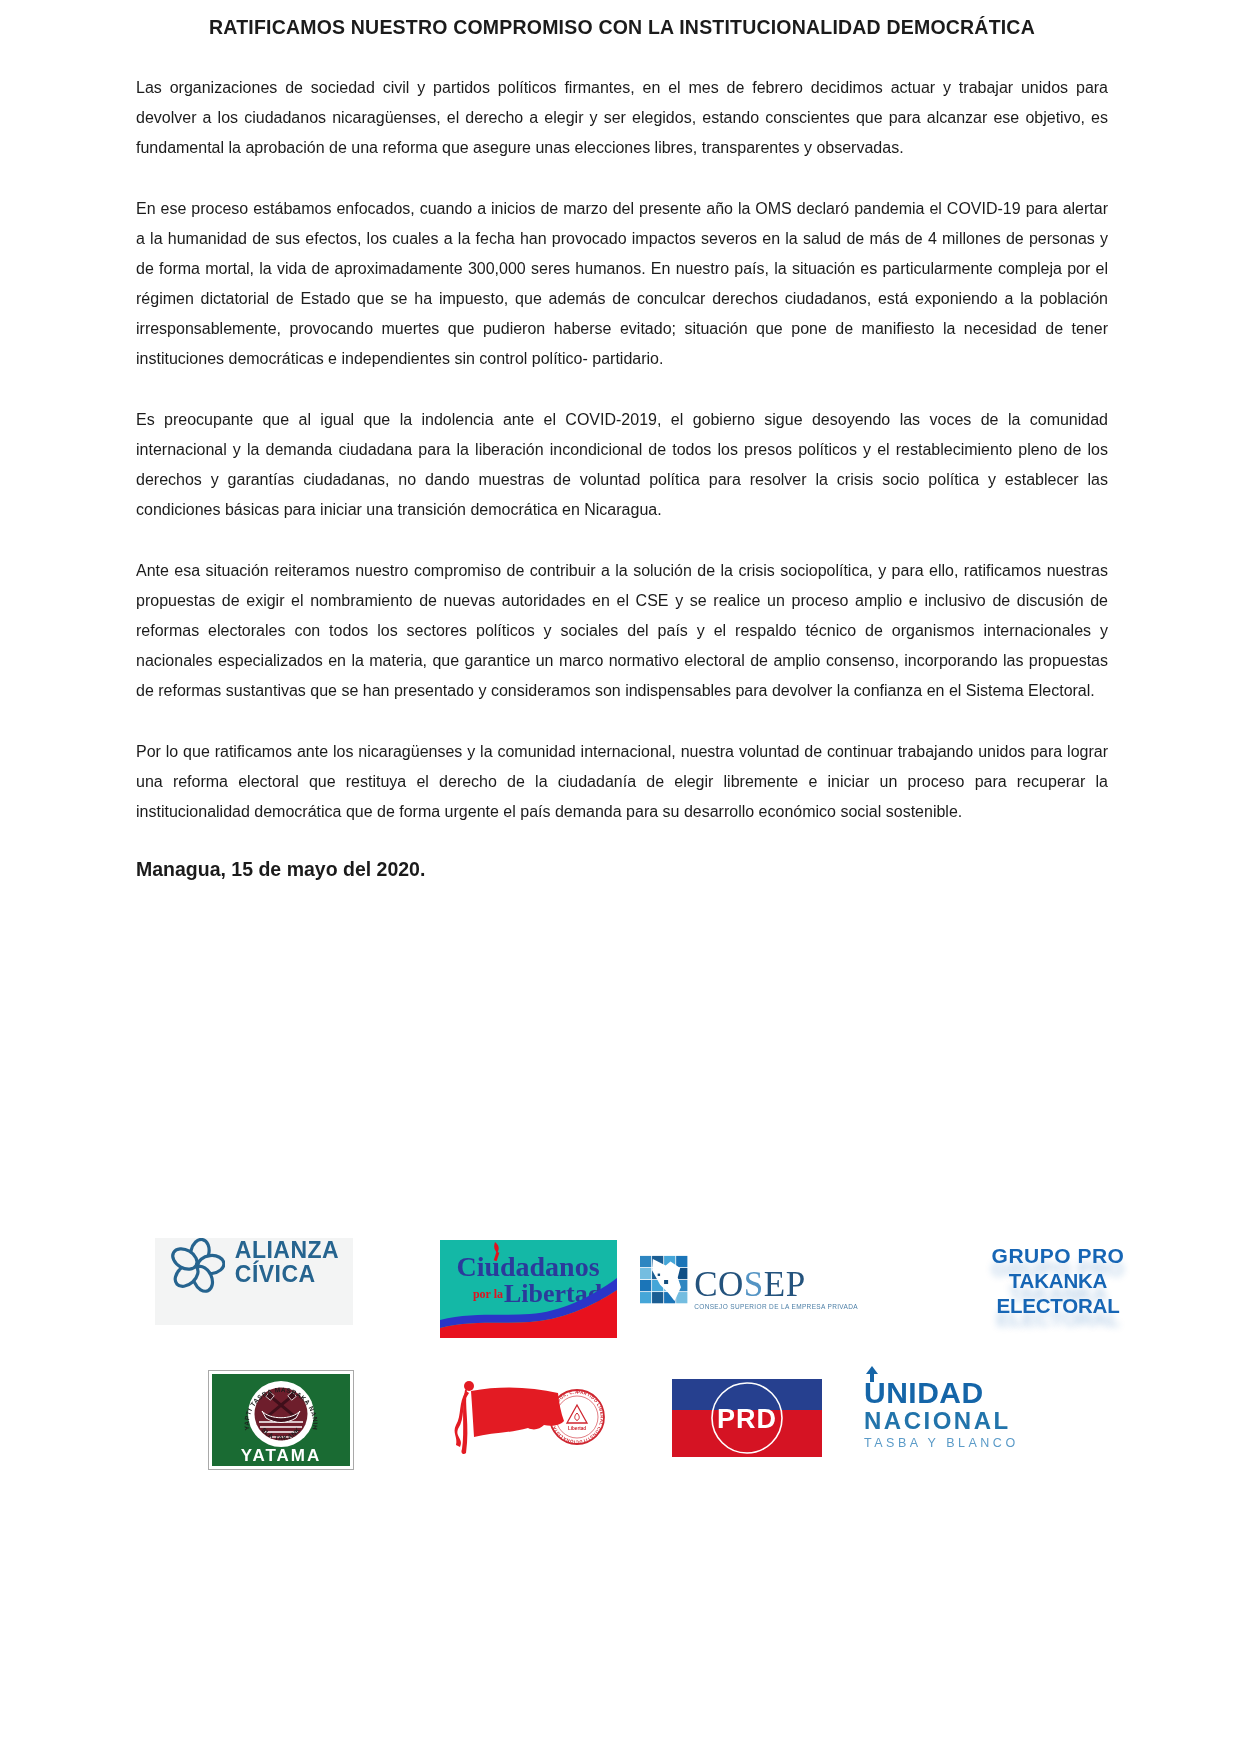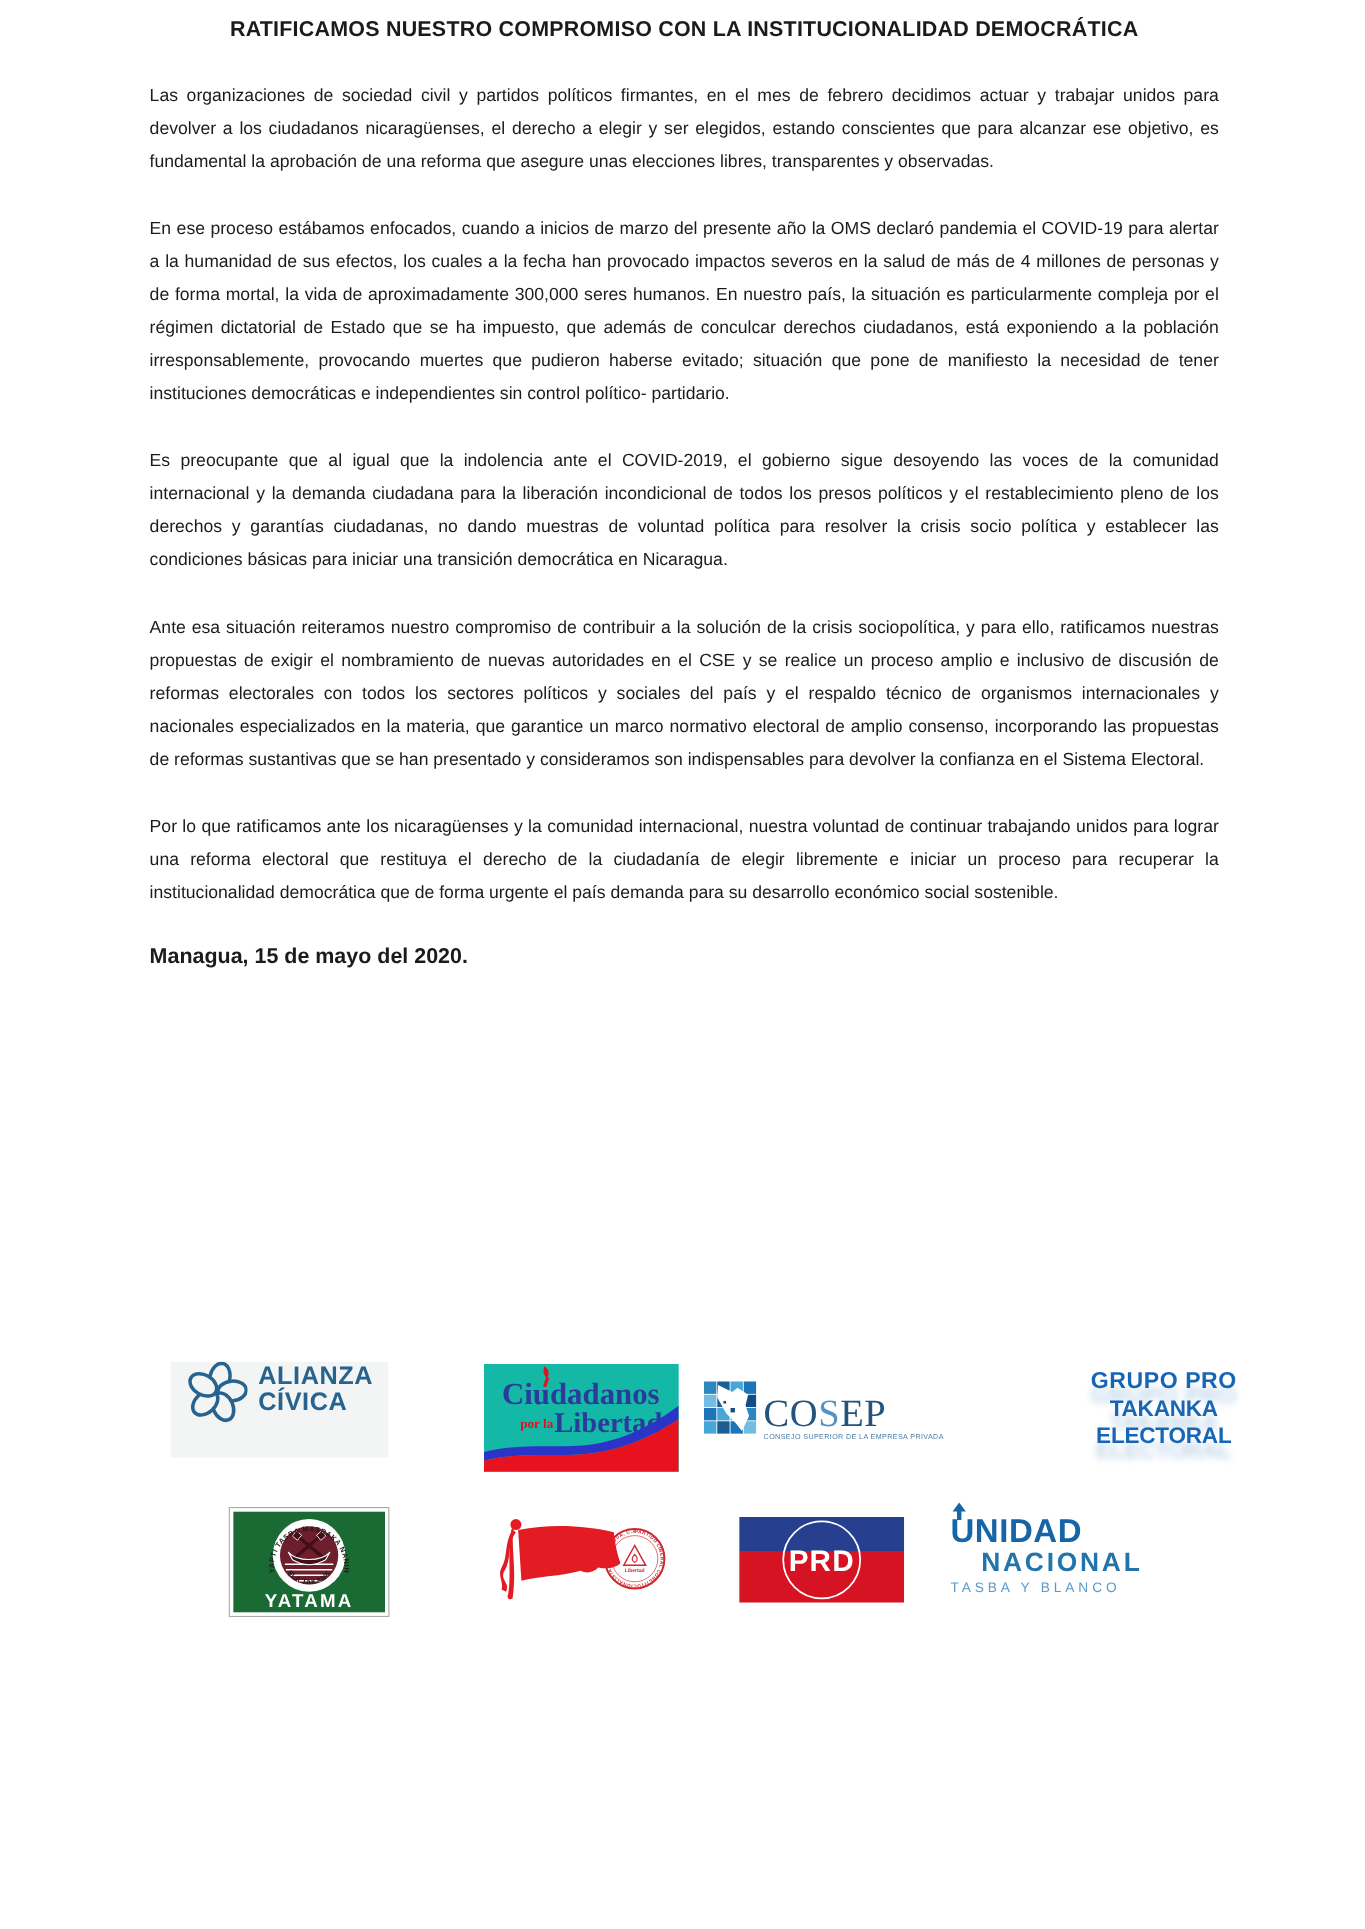--- a/index.html
+++ b/index.html
@@ -33,21 +33,21 @@
   .logo-yatama{left:208px;top:1370px;width:146px;height:100px;border:1px solid #a9a9a9;
                background:#fff;box-sizing:border-box;padding:3px;}
   
   .logo-plc{left:440px;top:1375px;width:168px;height:88px;}
   
   .logo-prd{left:672px;top:1379px;width:150px;height:96px;}
   
   .logo-unidad{left:864px;top:1378px;width:160px;height:80px;position:absolute;}
   .unidad-arrow{position:absolute;top:-12px;left:1px;}
   .unidad-l1{font-size:30px;font-weight:bold;color:#1565a8;letter-spacing:.5px;line-height:30px;}
-  .unidad-l2{font-size:24px;font-weight:bold;color:#2274ab;letter-spacing:2.5px;line-height:26px;margin-left:28px;}
+  .unidad-l2{font-size:24px;font-weight:bold;color:#2274ab;letter-spacing:2.5px;line-height:26px;}
   .unidad-l3{font-size:12.5px;color:#5b9bc8;letter-spacing:3.5px;margin-top:2px;}
 </style>
 </head>
 <body>
 
 <div class="page">
 
   <div class="text-block">
     <h1 class="doc-title">RATIFICAMOS NUESTRO COMPROMISO CON LA INSTITUCIONALIDAD DEMOCRÁTICA</h1>
     <p class="doc-p">Las organizaciones de sociedad civil y partidos políticos firmantes, en el mes de febrero decidimos actuar y trabajar unidos para devolver a los ciudadanos nicaragüenses, el derecho a elegir y ser elegidos, estando conscientes que para alcanzar ese objetivo, es fundamental la aprobación de una reforma que asegure unas elecciones libres, transparentes y observadas.</p>

